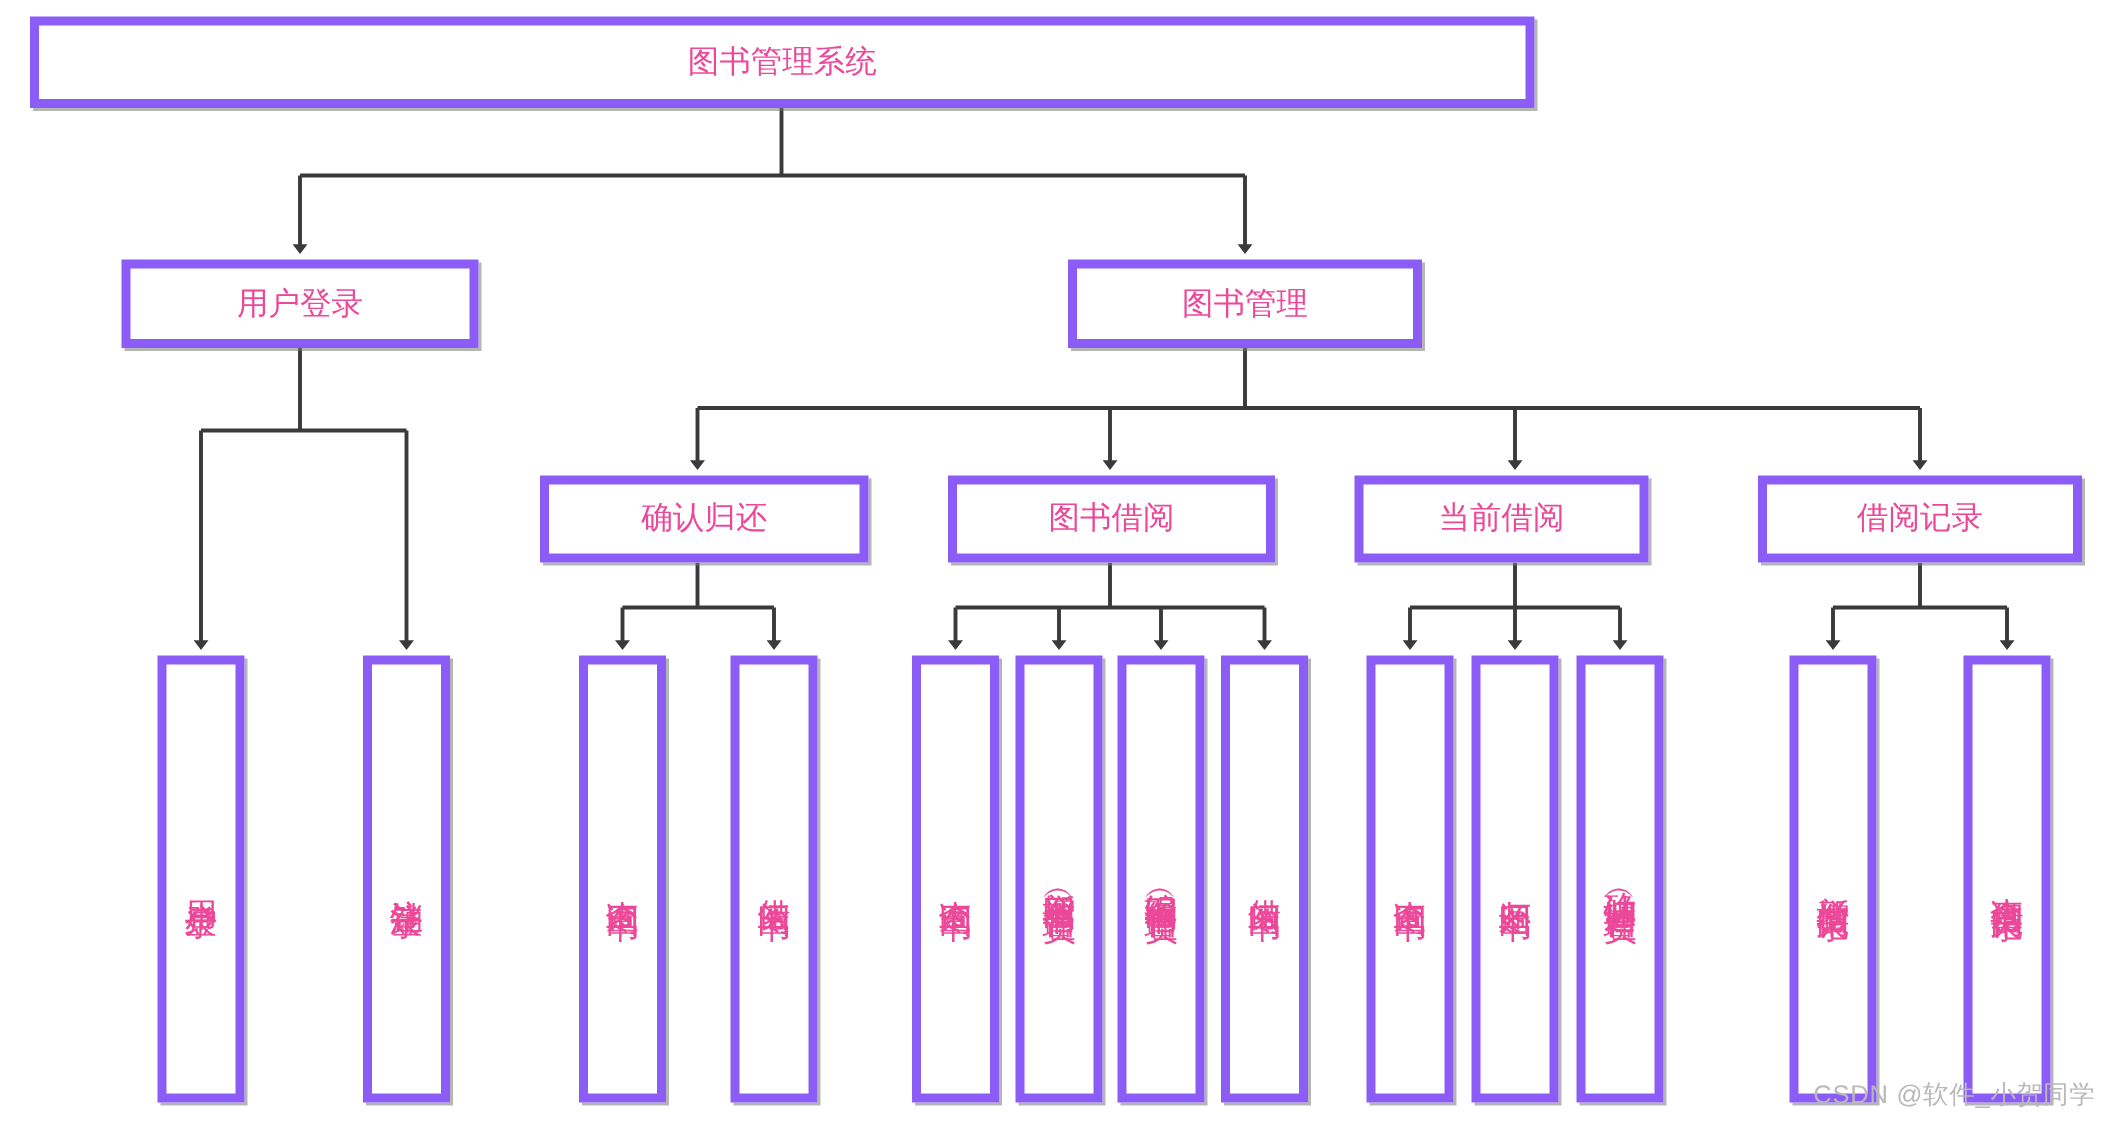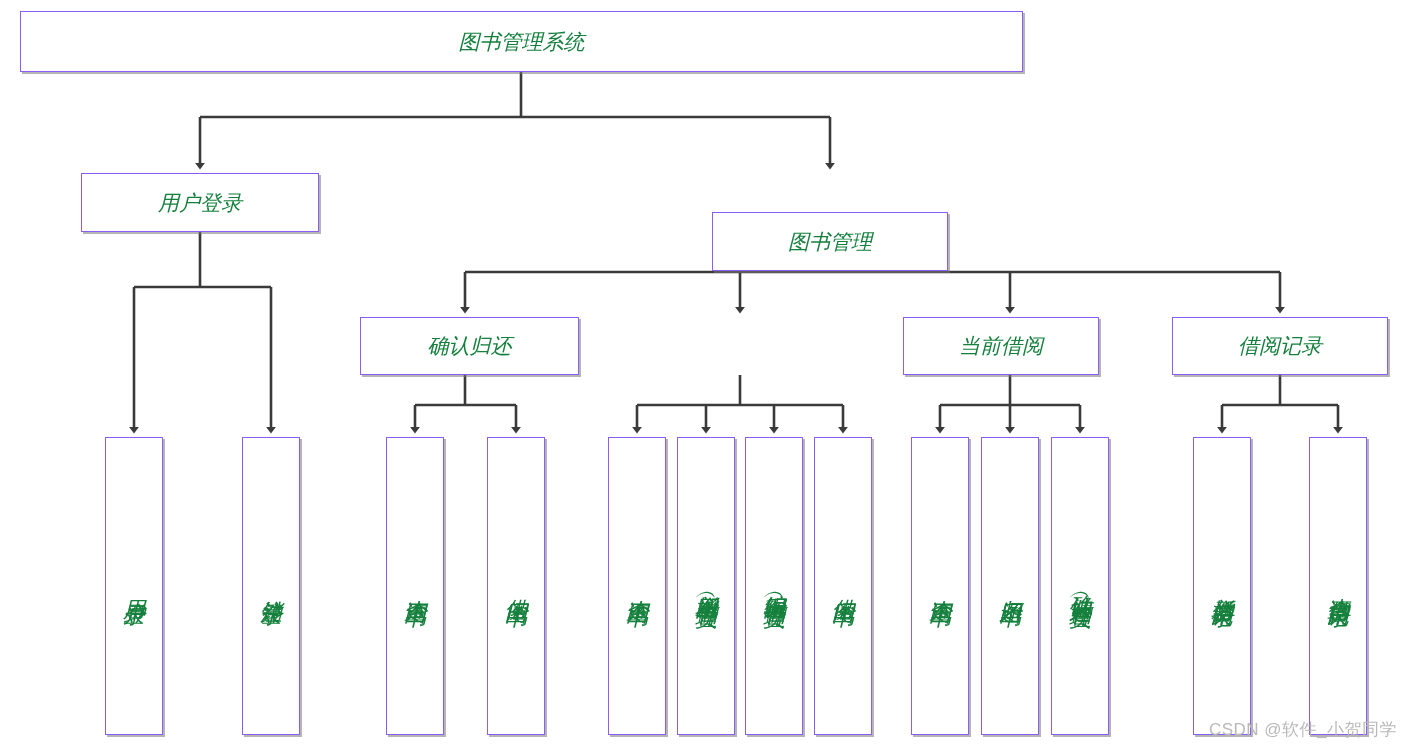--- a/index.html
+++ b/index.html
@@ -23,27 +23,26 @@
     left: 0;
     top: 0;
     width: 1405px;
     height: 747px;
     pointer-events: none;
   }
   .node {
     position: absolute;
     box-sizing: border-box;
     background: #ffffff;
-    border: 1px solid #8b5cf6;
+    border: 6px solid #8b5cf6;
     box-shadow: 2px 2px 0 0 rgba(120,120,120,0.55);
     display: flex;
     align-items: center;
     justify-content: center;
-    color: #15803d;
-    font-style: italic;
+    color: #ec4899;
   }
   .node .label {
     text-align: center;
     line-height: 1.12;
     white-space: nowrap;
   }
   
   .node.h .label {
     font-size: 21px;
   }
@@ -134,28 +133,31 @@
   </svg>
 
   <div class="node title" style="left:20px; top:11px; width:1003px; height:61px;">
     <span class="label">图书管理系统</span>
   </div>
 
   <div class="node h" style="left:81px; top:173px; width:238px; height:59px;">
     <span class="label">用户登录</span>
   </div>
 
-  <div class="node h" style="left:712px; top:173px; width:236px; height:59px;margin-top:39px;">
+  <div class="node h" style="left:712px; top:173px; width:236px; height:59px;">
     <span class="label">图书管理</span>
   </div>
 
   <div class="node h" style="left:360px; top:317px; width:219px; height:58px;">
     <span class="label">确认归还</span>
   </div>
 
+  <div class="node h" style="left:632px; top:317px; width:218px; height:58px;">
+    <span class="label">图书借阅</span>
+  </div>
 
   <div class="node h" style="left:903px; top:317px; width:196px; height:58px;">
     <span class="label">当前借阅</span>
   </div>
 
   <div class="node h" style="left:1172px; top:317px; width:216px; height:58px;">
     <span class="label">借阅记录</span>
   </div>
 
   <div class="node v" style="left:105px; top:437px; width:58px; height:298px;">

